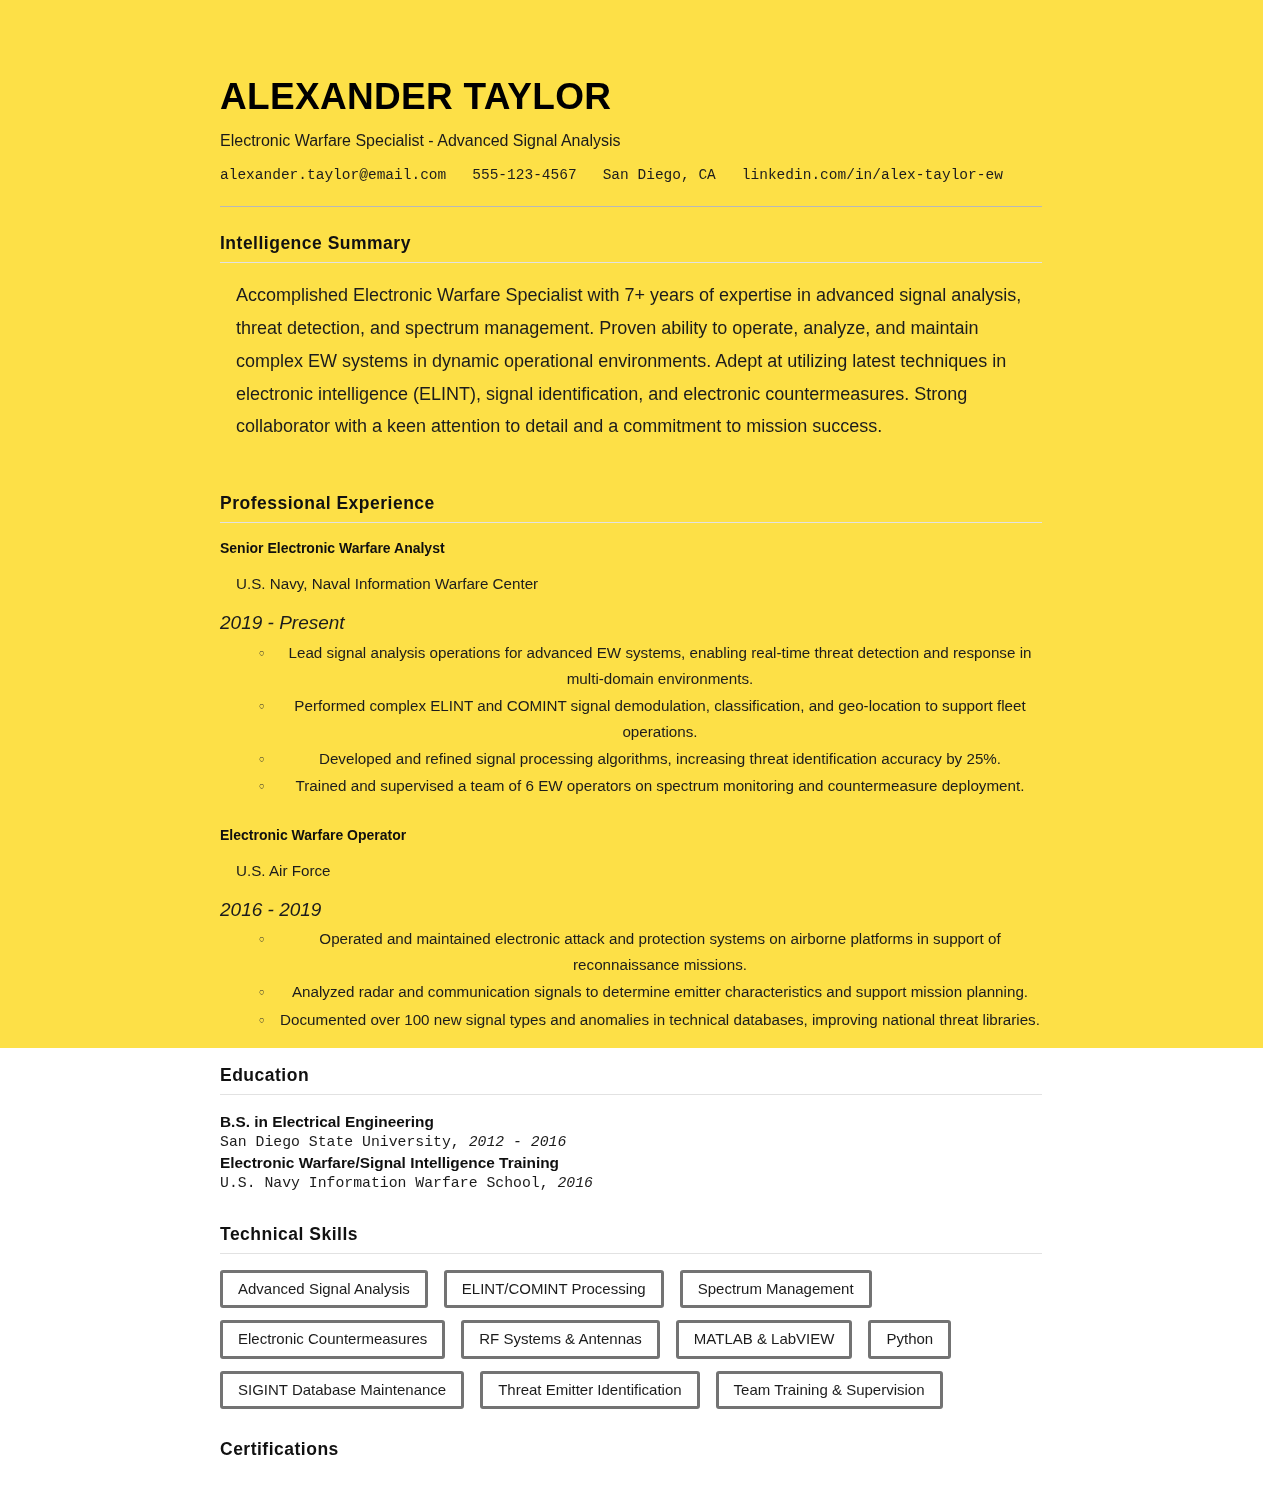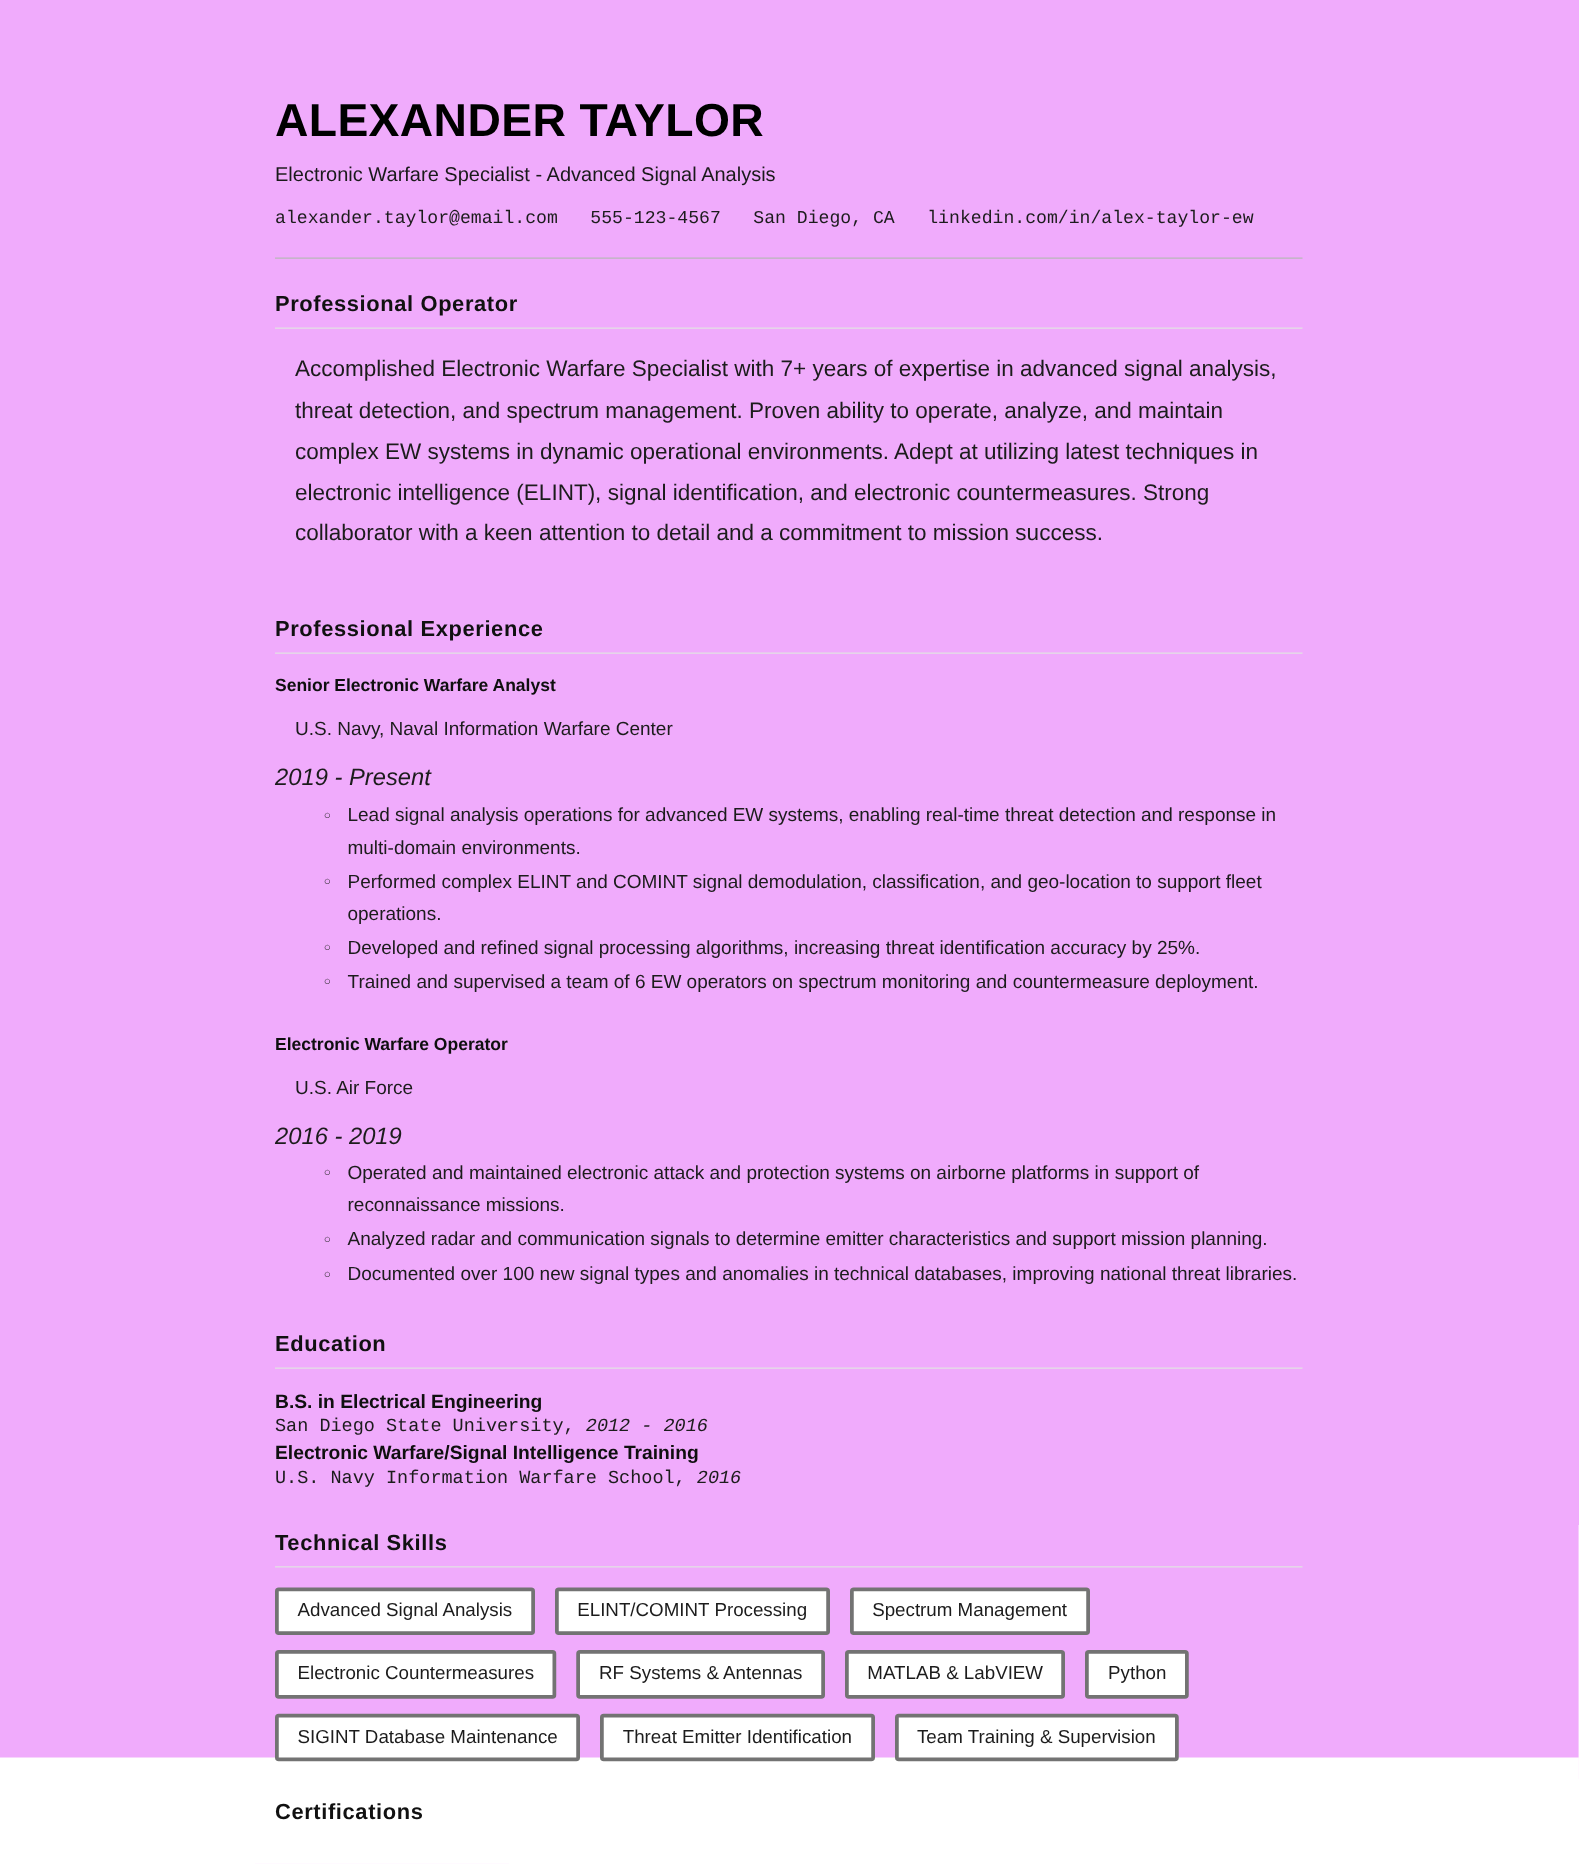--- a/index.html
+++ b/index.html
@@ -9,22 +9,22 @@
     width: 1263px;
     height: 1491px;
     font-family: "Liberation Sans", "DejaVu Sans", sans-serif;
     color: #1a1a1a;
     overflow: hidden;
   }
 
   .page {
     position: relative;
     width: 1263px;
-    height: 1406px;
-    background: #f0abfc;
+    height: 1048px;
+    background: #fde047;
   }
 
   .sheet {
     position: absolute;
     left: 220px;
     top: 78px;
     width: 822px;
   }
 
   
@@ -106,20 +106,21 @@
     font-size: 19px;
     font-style: italic;
     color: #1c1c1c;
     line-height: 1.35;
     margin: 0 0 4px 0;
   }
   ul.bullets {
     margin: 0 0 0 0;
     padding: 0 0 0 58px;
     list-style: none;
+    text-align: center;
   }
   ul.bullets li {
     position: relative;
     font-size: 15.2px;
     line-height: 1.72;
     color: #1c1c1c;
     margin: 0 0 1px 0;
     padding-left: 0;
   }
   ul.bullets li::before {
@@ -187,21 +188,21 @@
       <div class="contact">
         <span class="citem">alexander.taylor@email.com</span>
         <span class="citem">555-123-4567</span>
         <span class="citem">San Diego, CA</span>
         <span class="citem">linkedin.com/in/alex-taylor-ew</span>
       </div>
       <div class="header-rule"></div>
     </div>
 
     <div class="section">
-      <div class="section-title">Professional Operator</div>
+      <div class="section-title">Intelligence Summary</div>
       <div class="section-rule"></div>
       <p class="summary-text">Accomplished Electronic Warfare Specialist with 7+ years of expertise in advanced signal analysis, threat detection, and spectrum management. Proven ability to operate, analyze, and maintain complex EW systems in dynamic operational environments. Adept at utilizing latest techniques in electronic intelligence (ELINT), signal identification, and electronic countermeasures. Strong collaborator with a keen attention to detail and a commitment to mission success.</p>
     </div>
 
     <div class="spacer-sec"></div>
 
     <div class="section">
       <div class="section-title">Professional Experience</div>
       <div class="section-rule"></div>
 

